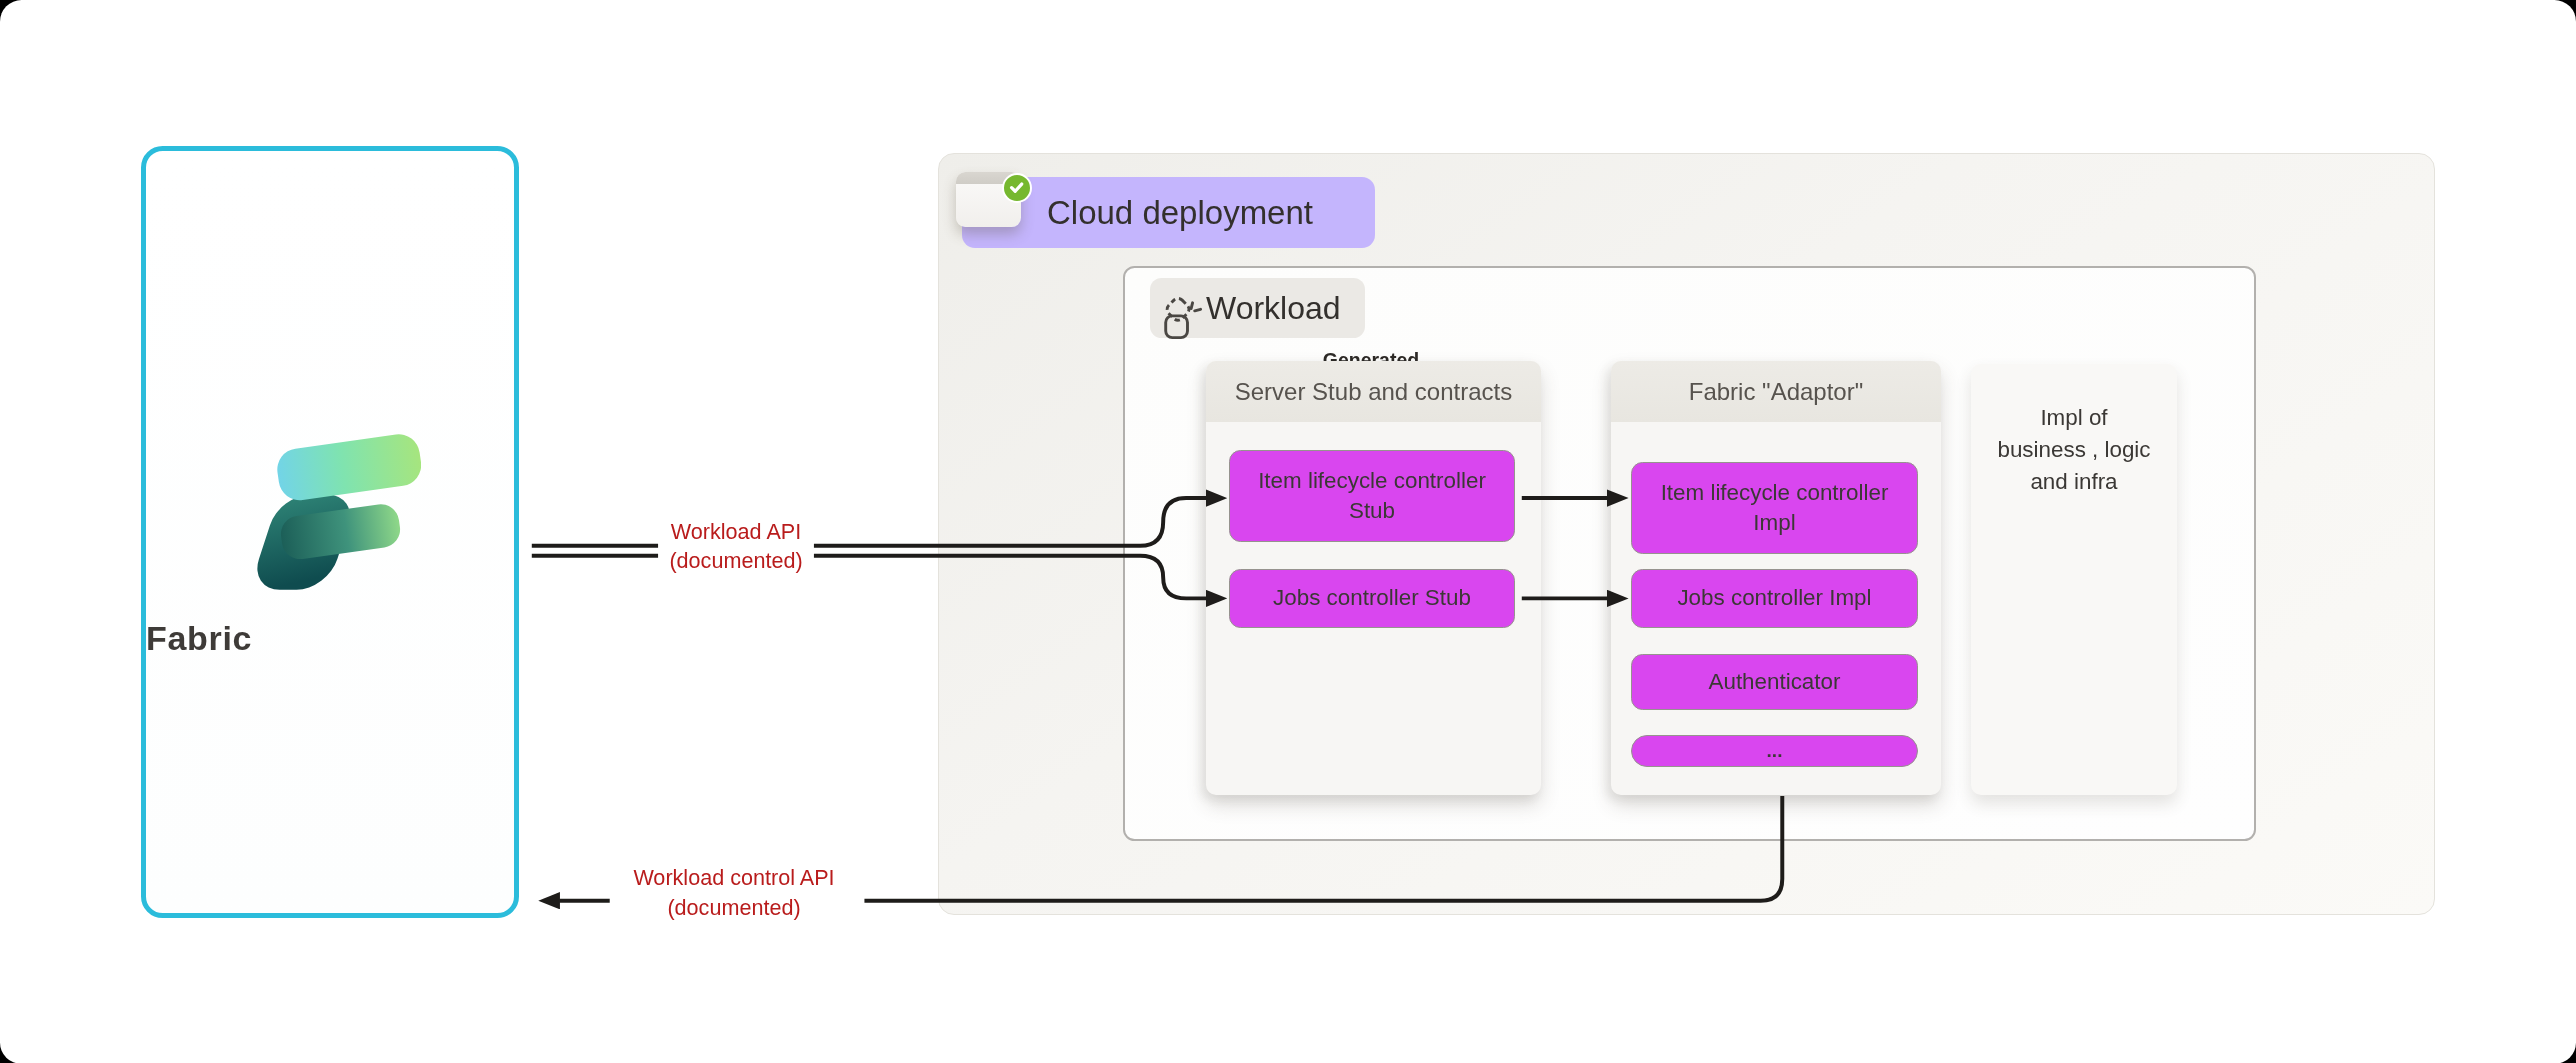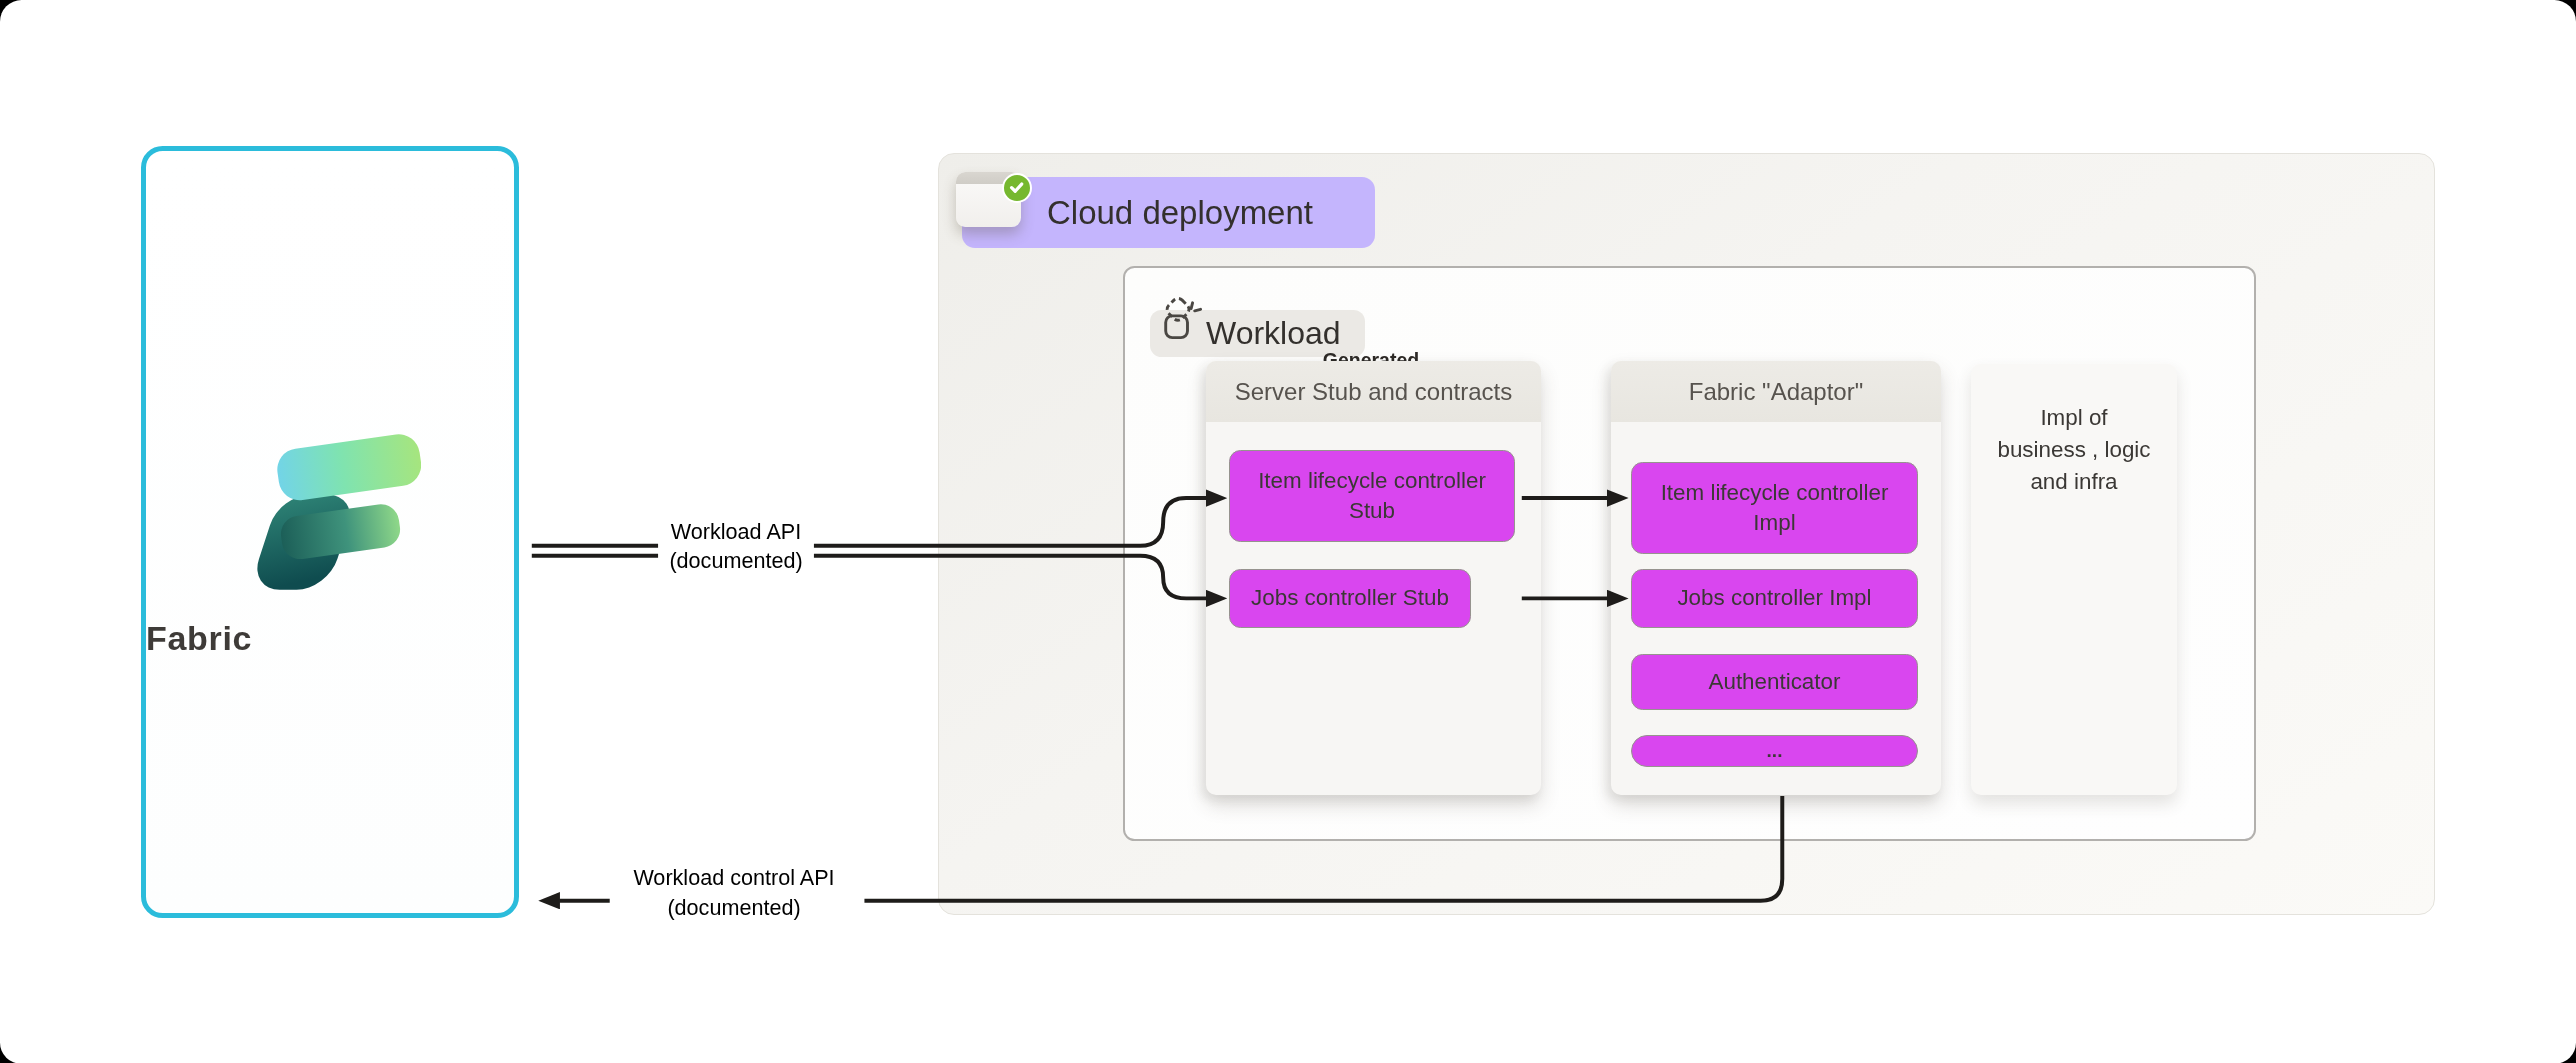--- a/index.html
+++ b/index.html
@@ -45,21 +45,21 @@
     background:#76b82f;border:2.9px solid #fff;box-sizing:border-box;z-index:4;
     display:flex;align-items:center;justify-content:center;
   }
   
   .workload-box{
     position:absolute;left:1123px;top:266px;width:1133px;height:575px;
     background:linear-gradient(160deg,#fdfdfc,#fefefe);
     border:2.2px solid #b2b0ad;border-radius:11.5px;box-sizing:border-box;
   }
   .workload-pill{
-    position:absolute;left:1150px;top:310px;width:215px;height:47px;
+    position:absolute;left:1150px;top:278px;width:215px;height:60px;
     background:#ebe9e5;border-radius:11.5px;display:flex;align-items:center;
   }
   .workload-pill-text{margin-left:56px;font-size:32px;color:#33302d;}
   .workload-icon{position:absolute;left:1157px;top:297px;}
   .generated-label{
     position:absolute;left:1270px;top:349px;width:202px;text-align:center;
     font-size:19.5px;font-weight:700;color:#2d2a27;
   }
   
   .col{
@@ -81,21 +81,21 @@
   }
   .rest-box{
     position:absolute;left:1971px;top:364px;width:206px;height:431px;
     background:#f9f8f6;border-radius:10px;
     box-shadow:0 8.7px 16px rgba(70,62,48,.14);
     text-align:center;font-size:22.4px;color:#3b3835;line-height:1.42;
     padding-top:38px;box-sizing:border-box;
   }
   
   .conn-label{
-    position:absolute;text-align:center;font-size:21.6px;color:#000000;line-height:29px;
+    position:absolute;text-align:center;font-size:21.6px;color:#b91c1c;line-height:29px;
     z-index:60;
   }
   #overlay{position:absolute;left:0;top:0;z-index:50;pointer-events:none;}
 </style>
 </head>
 <body>
 
 <div id="canvas">
 
   <div class="fabric-panel">
@@ -150,21 +150,21 @@
         <path d="M49,8 L47,16" stroke-linecap="round"></path>
         <path d="M52,19 L60,17" stroke-linecap="round"></path>
       </g>
     </svg>
   </div>
   <div class="generated-label">Generated</div>
 
   <div class="col col-stub">
     <div class="col-header">Server Stub and contracts</div>
     <div class="wbox" style="left:23px;top:89px;width:286px;height:92px;">Item lifecycle controller Stub</div>
-    <div class="wbox" style="left:23px;top:208px;width:242px;height:59px;">Jobs controller Stub</div>
+    <div class="wbox" style="left:23px;top:208px;width:286px;height:59px;">Jobs controller Stub</div>
   </div>
 
   <div class="col col-adaptor">
     <div class="col-header">Fabric "Adaptor"</div>
     <div class="wbox" style="left:20px;top:101px;width:287px;height:92px;">Item lifecycle controller Impl</div>
     <div class="wbox" style="left:20px;top:208px;width:287px;height:59px;">Jobs controller Impl</div>
     <div class="wbox" style="left:20px;top:293px;width:287px;height:56px;">Authenticator</div>
     <div class="wbox" style="left:20px;top:374px;width:287px;height:32px;border-radius:16px;font-size:19px;font-weight:700;">...</div>
   </div>
 

